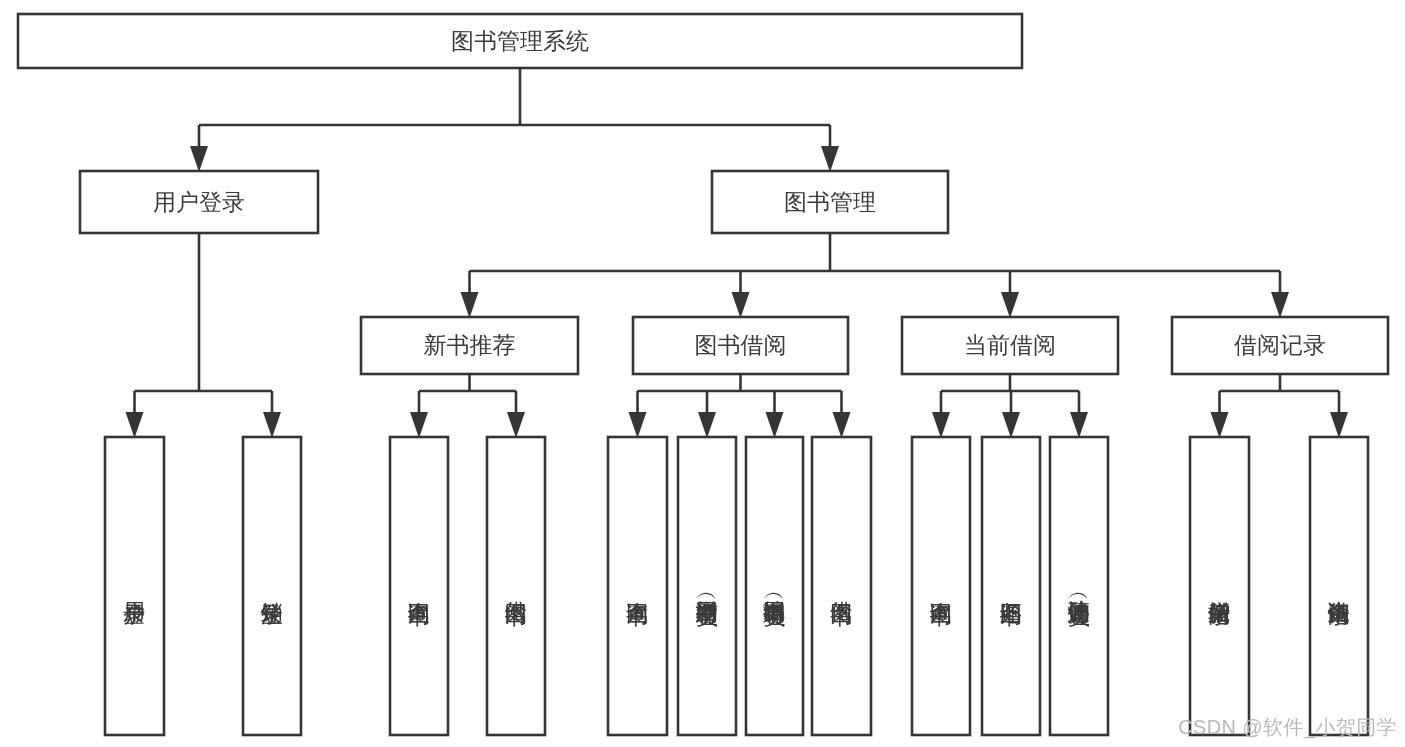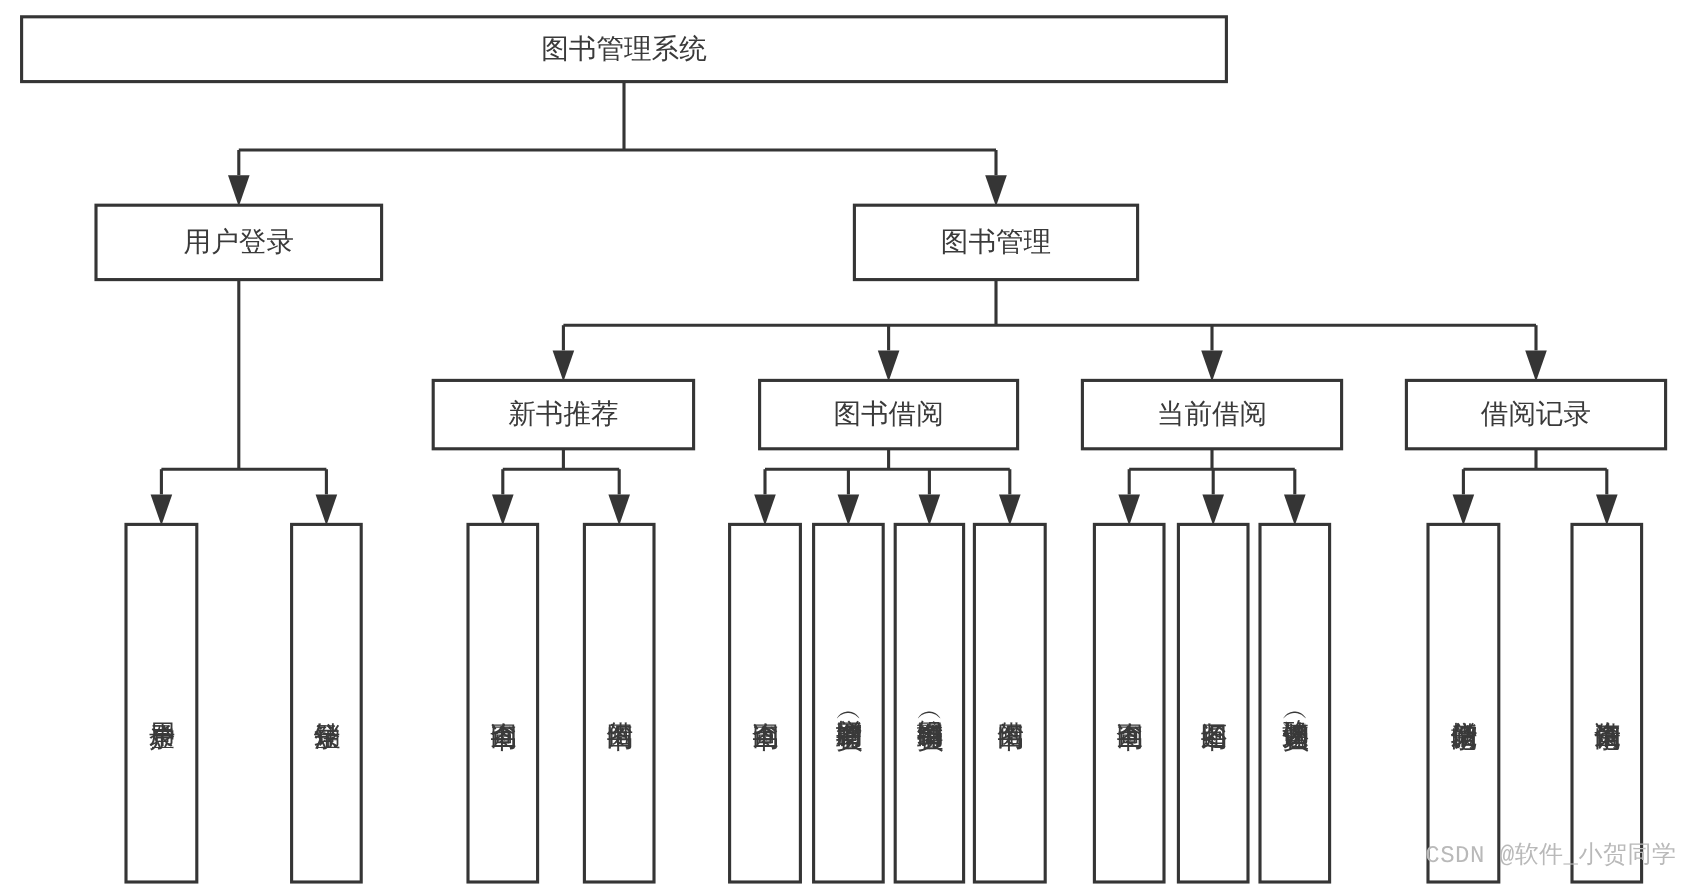--- a/index.html
+++ b/index.html
@@ -61,24 +61,24 @@
     white-space: nowrap;
     letter-spacing: 0.04em;
     display: flex;
     align-items: center;
     justify-content: center;
     pointer-events: none;
   }
   .watermark {
     position: absolute;
     right: 8px;
-    bottom: 22px;
+    bottom: 6px;
     color: #b9b9b9;
     font-size: 20px;
-    font-family: Liberation Mono, monospace;
+    font-family: Liberation Sans, sans-serif;
     white-space: nowrap;
     letter-spacing: 0.02em;
   }
 </style>
 </head>
 <body>
 
 <div id="diagram-root">
 
   <svg class="tree-canvas" id="tree-svg" viewBox="0 0 1405 747">

